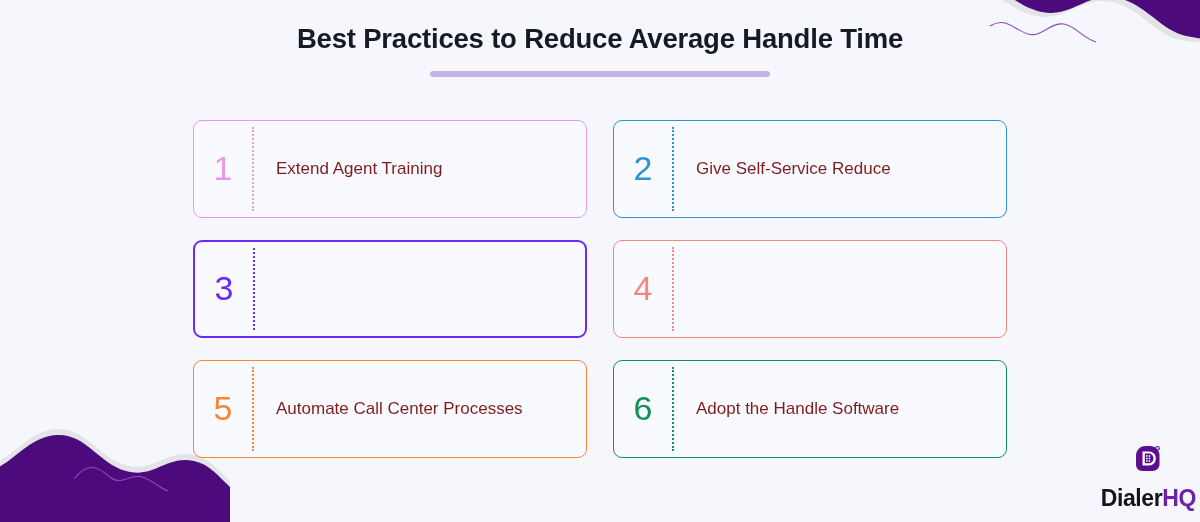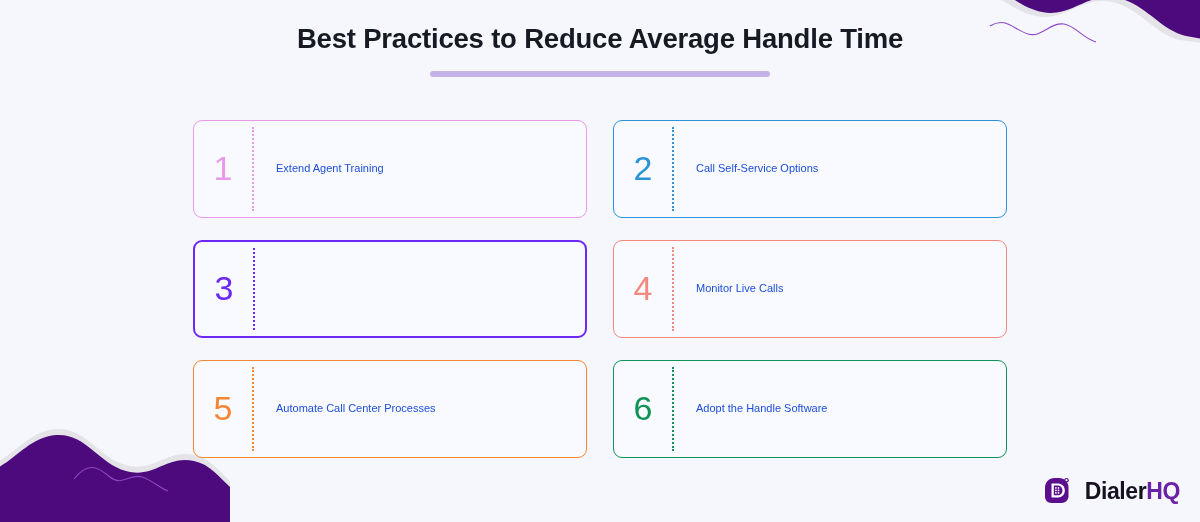--- a/index.html
+++ b/index.html
@@ -100,34 +100,35 @@
     border-left-width: 2px;
     border-left-style: dotted;
     margin: 6px 0;
   }
 
   .card-label {
     flex: 1 1 auto;
     display: flex;
     align-items: center;
     padding: 0 18px 0 22px;
-    font-size: 11px;
-    color: #1d4ed8;
+    font-size: 17px;
+    color: #7f1d1d;
     line-height: 1.45;
   }
 
   
   .logo {
     position: absolute;
-    right: 20px;
+    right: 4px;
     bottom: 12px;
     display: flex;
     align-items: center;
     gap: 9px;
     z-index: 6;
+    flex-direction: column;
   }
   .logo-mark {
     width: 38px;
     height: 38px;
     flex: 0 0 38px;
   }
   .logo-text {
     font-size: 23px;
     font-weight: bold;
     letter-spacing: -0.4px;
@@ -164,32 +165,31 @@
 
   <div class="card" style="border: 1.5px solid rgb(231, 154, 232);">
     <div class="card-number" style="color: rgb(231, 154, 232);">1</div>
     <div class="card-divider" style="border-left-color: rgb(231, 154, 232);"></div>
     <div class="card-label">Extend Agent Training</div>
   </div>
 
   <div class="card" style="border: 1.5px solid rgb(43, 147, 216);">
     <div class="card-number" style="color: rgb(43, 147, 216);">2</div>
     <div class="card-divider" style="border-left-color: rgb(43, 147, 216);"></div>
-    <div class="card-label">Call Self-Service Options</div>
+    <div class="card-label">Give Self-Service Reduce</div>
   </div>
 
   <div class="card" style="border: 2px solid rgb(109, 40, 245);">
     <div class="card-number" style="color: rgb(109, 40, 245);">3</div>
     <div class="card-divider" style="border-left-color: rgb(109, 40, 245);"></div>
   </div>
 
   <div class="card" style="border: 1.5px solid rgb(242, 137, 127);">
     <div class="card-number" style="color: rgb(242, 137, 127);">4</div>
     <div class="card-divider" style="border-left-color: rgb(242, 137, 127);"></div>
-    <div class="card-label">Monitor Live Calls</div>
   </div>
 
   <div class="card" style="border: 1.5px solid rgb(245, 134, 52);">
     <div class="card-number" style="color: rgb(245, 134, 52);">5</div>
     <div class="card-divider" style="border-left-color: rgb(245, 134, 52);"></div>
     <div class="card-label">Automate Call Center Processes</div>
   </div>
 
   <div class="card" style="border: 1.5px solid rgb(17, 146, 87);">
     <div class="card-number" style="color: rgb(17, 146, 87);">6</div>

